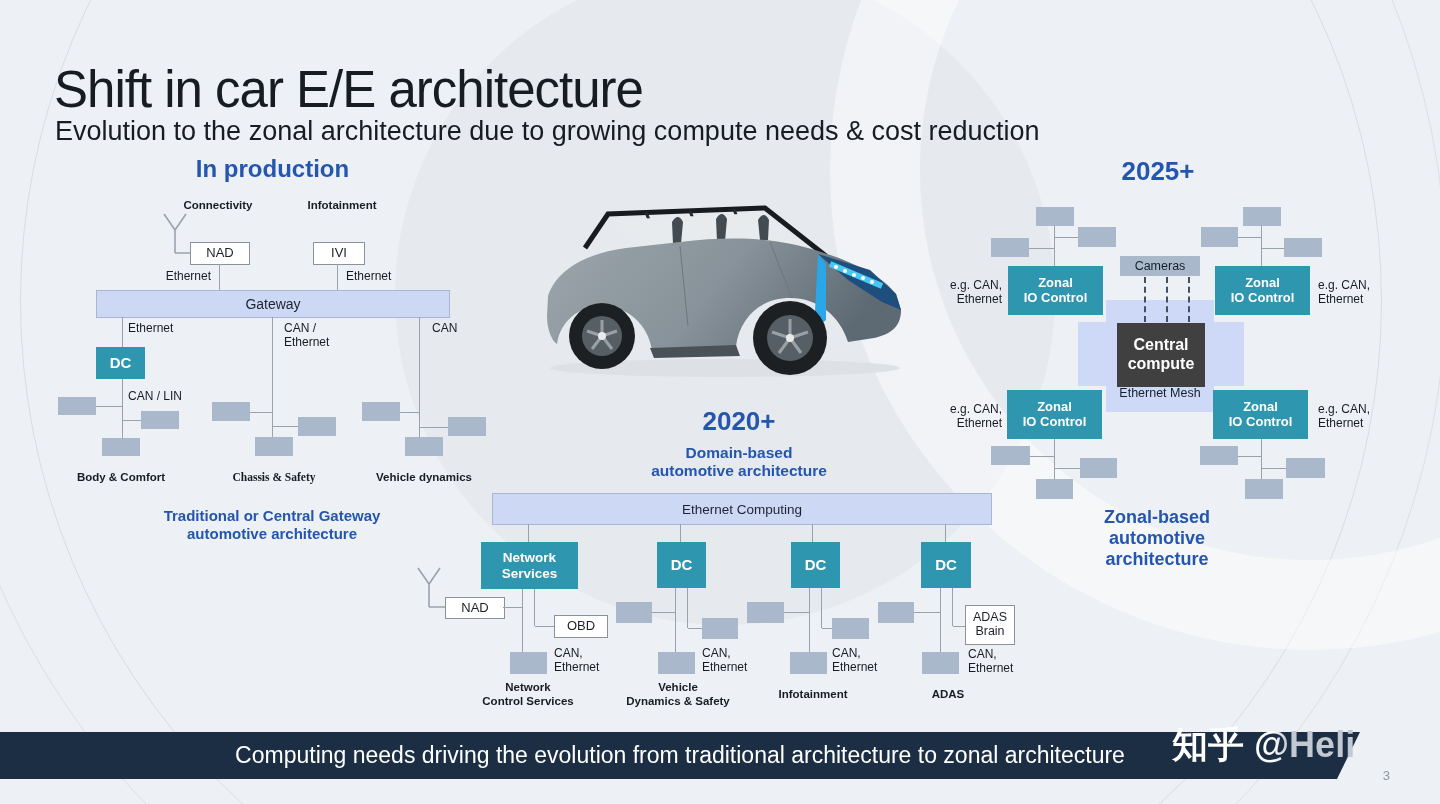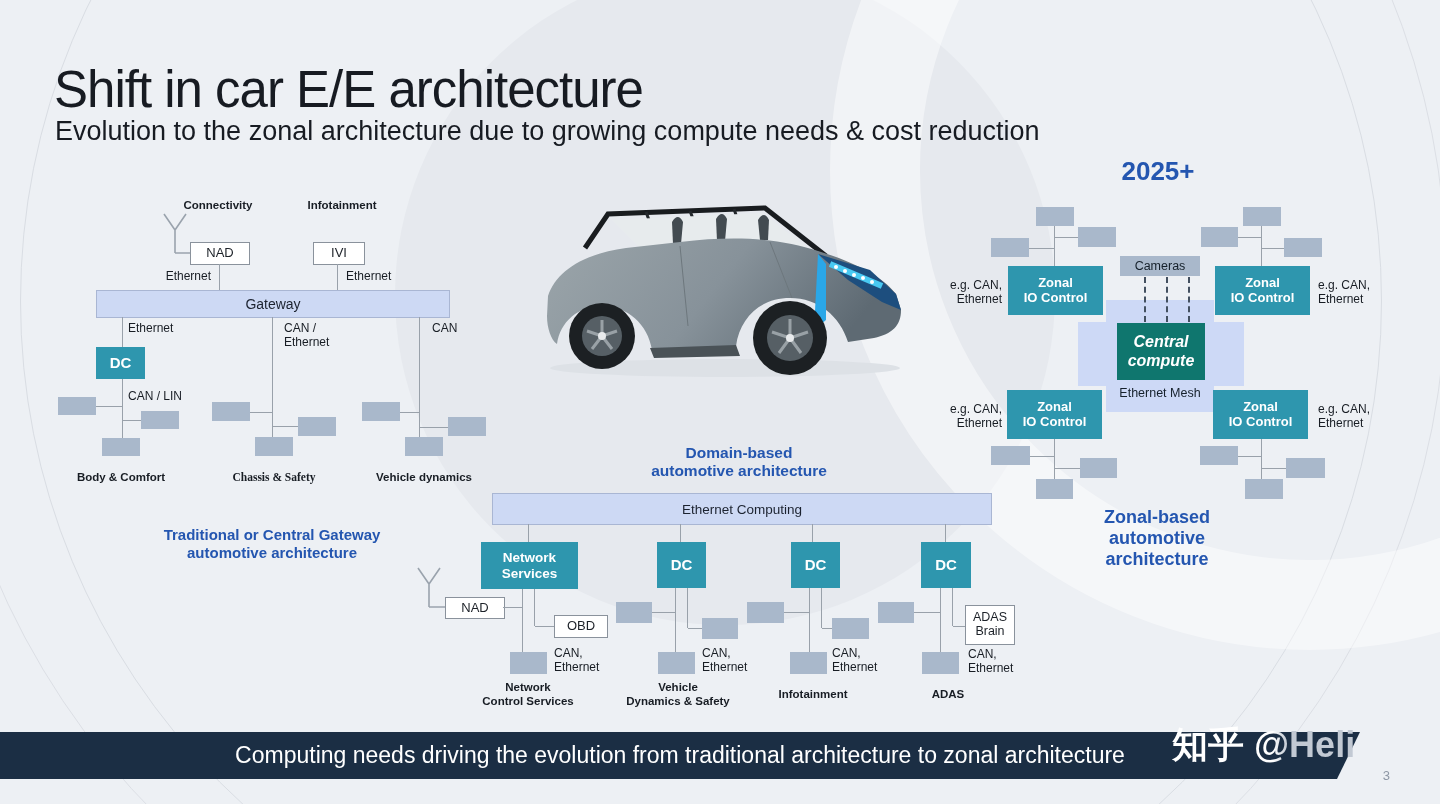--- a/index.html
+++ b/index.html
@@ -37,20 +37,21 @@
 <div class="slide">
 
   <div class="ring" style="left:395px;top:-35px;width:660px;height:660px;background:#e6e9ee;"></div>
   <div class="ring" style="left:20px;top:-380px;width:1360px;height:1360px;border:1px solid #d9dde3;"></div>
   <div class="ring" style="left:-65px;top:-475px;width:1510px;height:1510px;border:1px solid #dcdfe5;"></div>
   <div class="ring" style="left:830px;top:-310px;width:780px;height:780px;border:90px solid rgba(255,255,255,0.45);"></div>
 
   <div class="lbl" style="left:54px;top:60px;font-size:51px;letter-spacing:-1px;color:#171b22;">Shift in car E/E architecture</div>
   <div class="lbl" style="left:55px;top:116px;font-size:27px;color:#171b22;text-align:right;">Evolution to the zonal architecture due to growing compute needs &amp; cost reduction</div>
 
+  <div class="lbl bold blue ctr" style="left:150px;top:155px;width:245px;font-size:24px;">In production</div>
 
   <div class="lbl bold ctr" style="left:168px;top:199px;width:100px;font-size:11.5px;">Connectivity</div>
   <div class="lbl bold ctr" style="left:292px;top:199px;width:100px;font-size:11.5px;">Infotainment</div>
 
   <svg class="abs" style="left:160px;top:212px;" width="34" height="44" viewBox="0 0 34 44">
     <path d="M4,2 L15,18 M26,2 L15,18 M15,18 L15,41 M15,41 L32,41" fill="none" stroke="#9aa3ad" stroke-width="1.6"></path>
   </svg>
 
   <div class="wbox" style="left:190px;top:242px;width:58px;height:21px;">NAD</div>
   <div class="vl" style="left:219px;top:264px;height:26px;"></div>
@@ -90,21 +91,21 @@
   <div class="ecu" style="left:362px;top:402px;width:38px;height:19px;"></div>
   <div class="hl" style="left:400px;top:412px;width:20px;"></div>
   <div class="ecu" style="left:448px;top:417px;width:38px;height:19px;"></div>
   <div class="hl" style="left:420px;top:427px;width:28px;"></div>
   <div class="ecu" style="left:405px;top:437px;width:38px;height:19px;"></div>
 
   <div class="lbl bold ctr" style="left:46px;top:471px;width:150px;font-size:11.5px;">Body &amp; Comfort</div>
   <div class="lbl bold ctr" style="left:199px;top:471px;width:150px;font-size:11.5px;font-family:Liberation Serif, serif;">Chassis &amp; Safety</div>
   <div class="lbl bold ctr" style="left:349px;top:471px;width:150px;font-size:11.5px;">Vehicle dynamics</div>
 
-  <div class="lbl bold blue ctr" style="left:122px;top:526px;width:300px;font-size:15px;">Traditional or Central Gateway
+  <div class="lbl bold blue ctr" style="left:122px;top:507px;width:300px;font-size:15px;">Traditional or Central Gateway
 automotive architecture</div>
 
   <svg class="abs" style="left:530px;top:198px;" width="390" height="185" viewBox="0 0 390 185">
     <defs>
       <linearGradient id="carbody" x1="0" y1="0" x2="1" y2="0.25">
         <stop offset="0" stop-color="#9ba5aa"></stop>
           <stop offset="0.55" stop-color="#87929a"></stop>
           <stop offset="1" stop-color="#5e6a73"></stop>
       </linearGradient>
     </defs>
@@ -139,20 +140,21 @@
       <circle cx="72" cy="138" r="4" fill="#e8eaec"></circle>
     </g>
     <g>
       <circle cx="260" cy="140" r="37" fill="#1c2023"></circle>
         <circle cx="260" cy="140" r="23" fill="#565f65"></circle>
       <path d="M260,140 l0,-19 M260,140 l18,-6 M260,140 l11,15 M260,140 l-11,15 M260,140 l-18,-6" stroke="#99a1a6" stroke-width="3"></path>
       <circle cx="260" cy="140" r="4" fill="#e8eaec"></circle>
     </g>
   </svg>
 
+  <div class="lbl bold blue ctr" style="left:639px;top:406px;width:200px;font-size:26px;">2020+</div>
   <div class="lbl bold blue ctr" style="left:614px;top:444px;width:250px;font-size:15.5px;">Domain-based
 automotive architecture</div>
 
   <div class="peri" style="left:492px;top:493px;width:498px;height:30px;">Ethernet Computing</div>
 
   <div class="vl" style="left:528px;top:524px;height:18px;"></div>
   <div class="vl" style="left:680px;top:524px;height:18px;"></div>
   <div class="vl" style="left:812px;top:524px;height:18px;"></div>
   <div class="vl" style="left:945px;top:524px;height:18px;"></div>
 
@@ -241,21 +243,21 @@
 
   <div class="teal" style="left:1008px;top:266px;width:95px;height:49px;font-size:13px;">Zonal
 IO Control</div>
   <div class="teal" style="left:1215px;top:266px;width:95px;height:49px;font-size:13px;">Zonal
 IO Control</div>
   <div class="teal" style="left:1007px;top:390px;width:95px;height:49px;font-size:13px;">Zonal
 IO Control</div>
   <div class="teal" style="left:1213px;top:390px;width:95px;height:49px;font-size:13px;">Zonal
 IO Control</div>
 
-  <div class="abs" style="left:1117px;top:323px;width:88px;height:57px;background:#0f766e;display:flex;align-items:center;justify-content:center;font-style:italic;">
+  <div class="abs" style="left:1117px;top:323px;width:88px;height:64px;background:#404040;display:flex;align-items:center;justify-content:center;">
     <span class="lbl" style="position:static;color:#fff;font-size:16px;font-weight:600;text-align:center;">Central
 compute</span>
   </div>
   <div class="lbl ctr" style="left:1110px;top:386px;width:100px;font-size:12.5px;color:#15202b;">Ethernet Mesh</div>
 
   <div class="lbl rgt" style="left:938px;top:278px;width:64px;font-size:12px;">e.g. CAN,
 Ethernet</div>
   <div class="lbl" style="left:1318px;top:278px;width:64px;font-size:12px;">e.g. CAN,
 Ethernet</div>
   <div class="lbl rgt" style="left:938px;top:402px;width:64px;font-size:12px;">e.g. CAN,

